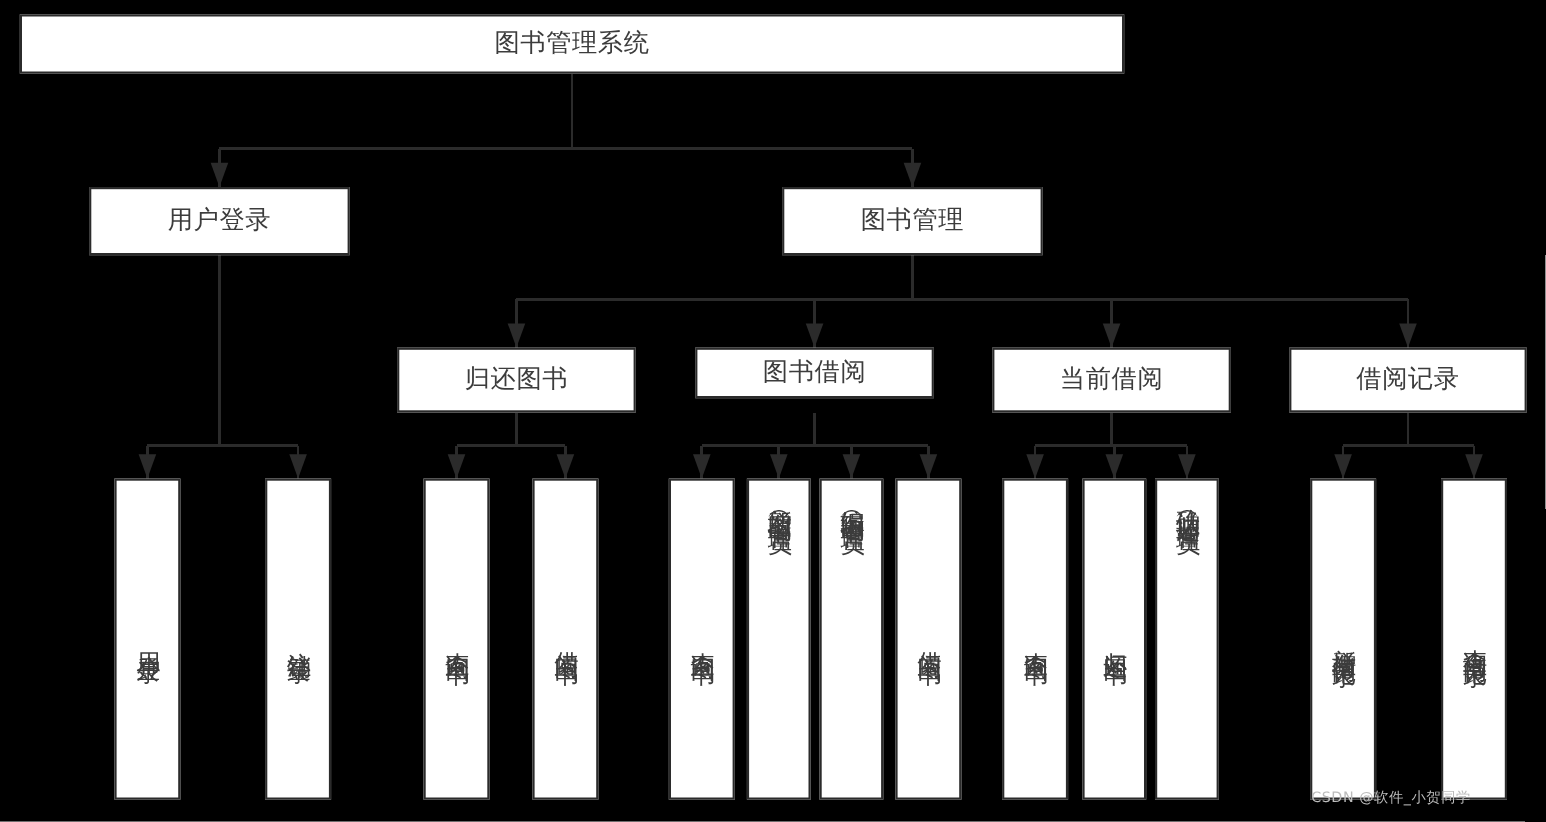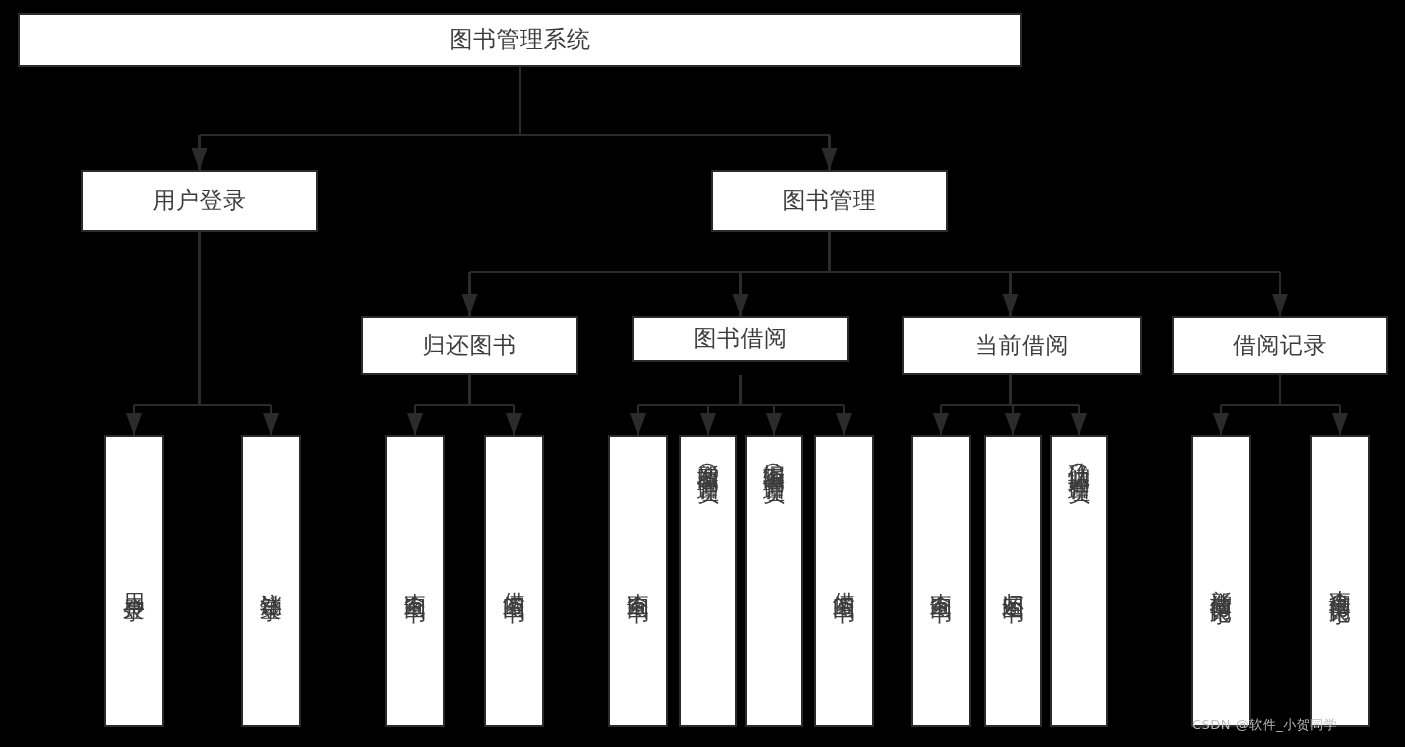--- a/index.html
+++ b/index.html
@@ -139,21 +139,21 @@
       </div>
       <div class="node horiz" style="left: 711px; top: 170px; width: 237px; height: 62px;">
         <span class="label">图书管理</span>
       </div>
       <div class="node horiz" style="left: 361px; top: 316px; width: 217px; height: 59px;">
         <span class="label">归还图书</span>
       </div>
       <div class="node horiz" style="left: 632px; top: 316px; width: 217px; height: 46px;">
         <span class="label">图书借阅</span>
       </div>
-      <div class="node horiz" style="left: 902px; top: 316px; width: 240px; height: 59px;">
+      <div class="node horiz" style="left: 902px; top: 316px; width: 217px; height: 59px;">
         <span class="label">当前借阅</span>
       </div>
       <div class="node horiz" style="left: 1172px; top: 316px; width: 216px; height: 59px; justify-content: center;">
         <span class="label">借阅记录</span>
       </div>
       <div class="node vert centered" style="left: 104px; top: 435px; width: 60px; height: 292px;">
         <span class="label">用户登录</span>
       </div>
       <div class="node vert centered" style="left: 241px; top: 435px; width: 60px; height: 292px;">
         <span class="label">注销登录</span>

